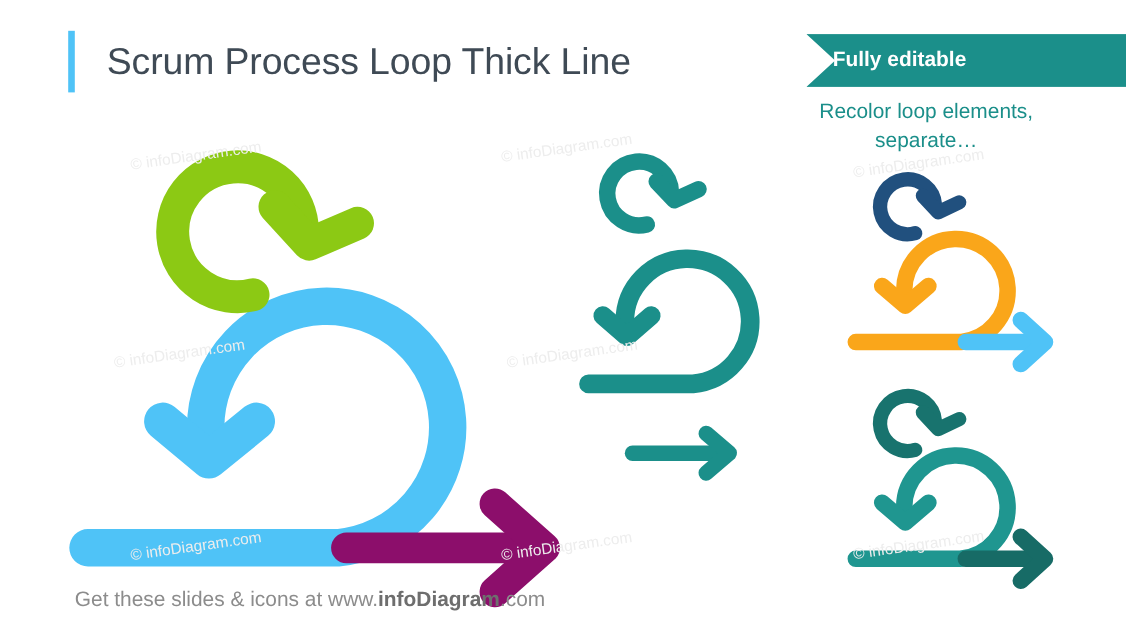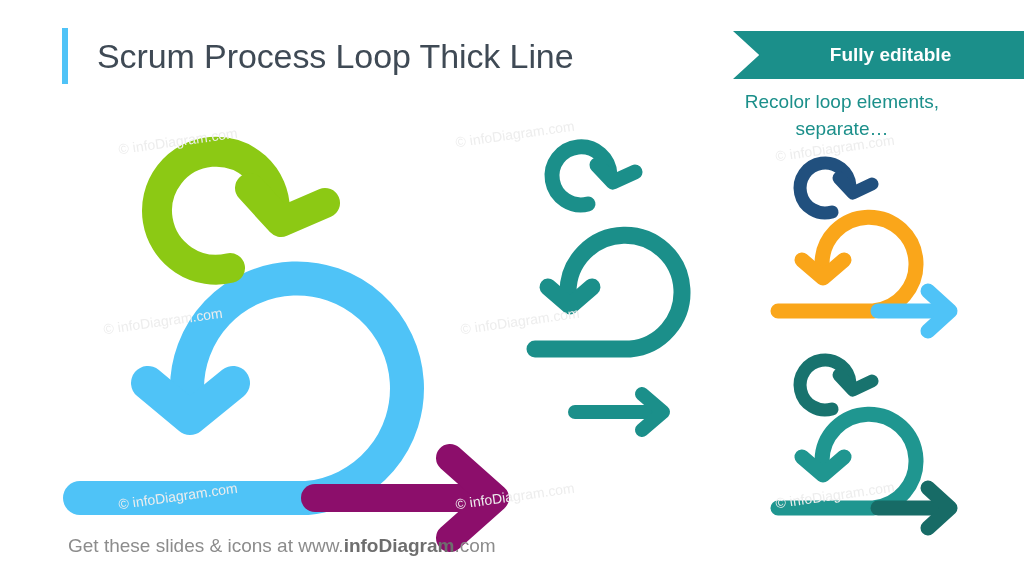--- a/index.html
+++ b/index.html
@@ -51,21 +51,21 @@
     -webkit-clip-path: polygon(0 0, 100% 0, 100% 100%, 0 100%, 9% 50%);
     clip-path: polygon(0 0, 100% 0, 100% 100%, 0 100%, 9% 50%);
   }
   #ribbon-label {
     position: absolute;
     left: 733px;
     top: 31px;
     width: 291px;
     height: 48px;
     line-height: 48px;
-    text-align: center;
+    text-align: left;
     padding-left: 24px;
     box-sizing: border-box;
     color: #ffffff;
     font-size: 19px;
     font-weight: bold;
     white-space: nowrap;
   }
   #ribbon-subtext {
     position: absolute;
     left: 700px;

